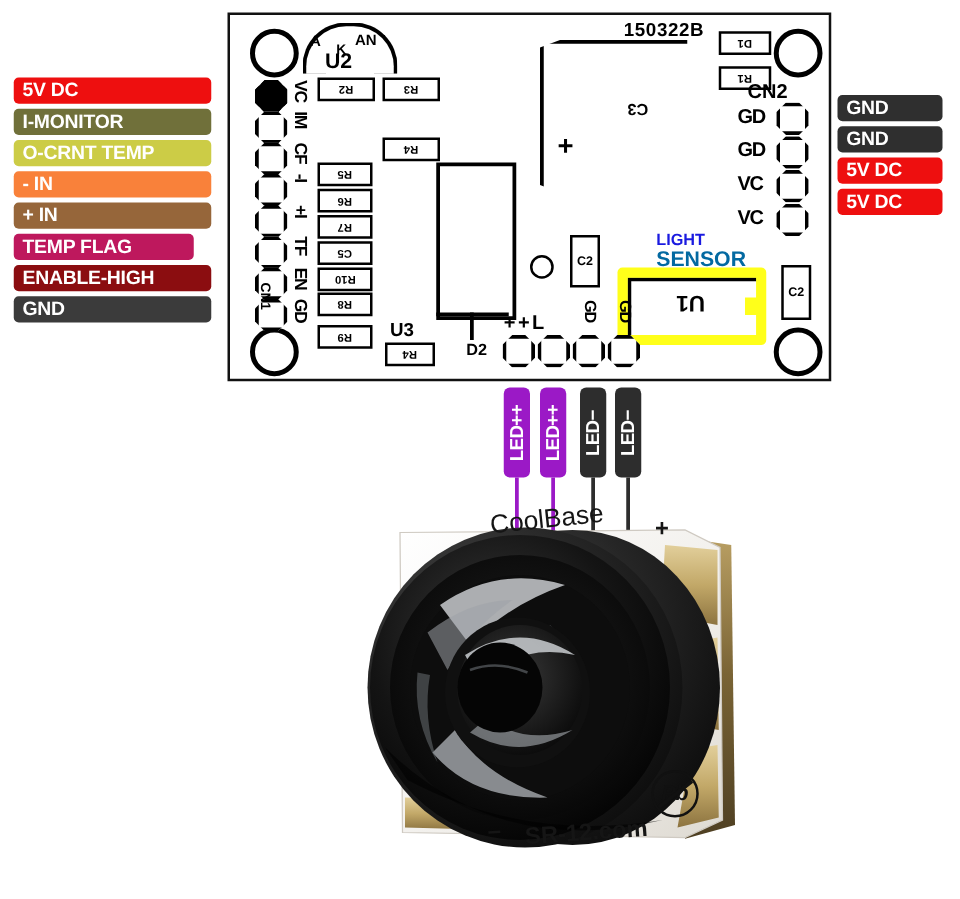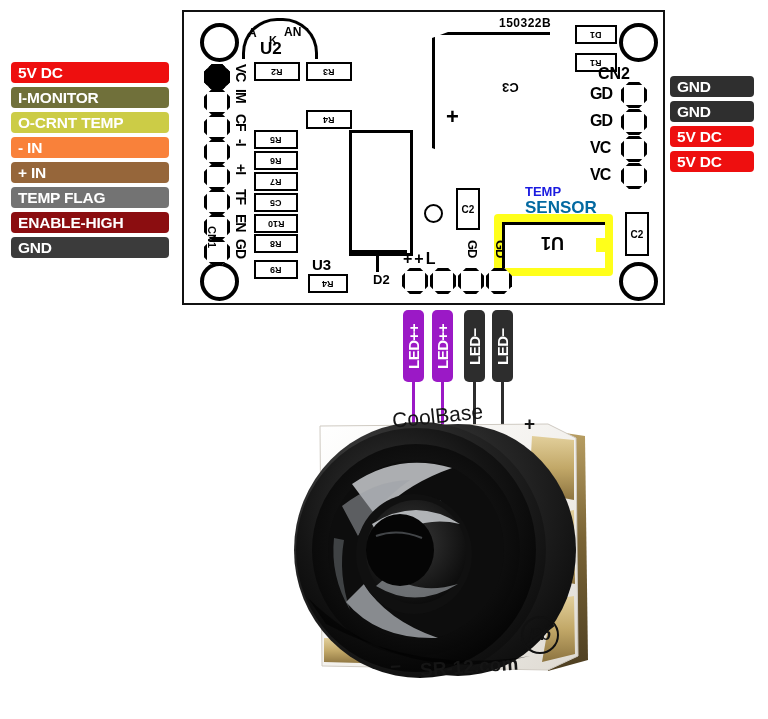--- a/index.html
+++ b/index.html
@@ -74,21 +74,21 @@
 </style>
 </head>
 <body>
 
 <div id="left-labels">
     <div class="sig-label" style="left: 11px; top: 62px; width: 158px; background: rgb(238, 15, 15);">5V DC</div>
     <div class="sig-label" style="left: 11px; top: 87px; width: 158px; background: rgb(112, 112, 58);">I-MONITOR</div>
     <div class="sig-label" style="left: 11px; top: 112px; width: 158px; background: rgb(204, 204, 70);">O-CRNT TEMP</div>
     <div class="sig-label" style="left: 11px; top: 137px; width: 158px; background: rgb(249, 129, 58);">- IN</div>
     <div class="sig-label" style="left: 11px; top: 162px; width: 158px; background: rgb(150, 102, 58);">+ IN</div>
-    <div class="sig-label" style="left: 11px; top: 187px; width: 158px; background: #737373;">TEMP FLAG</div>
+    <div class="sig-label" style="left: 11px; top: 187px; width: 144px; background: #be185d;">TEMP FLAG</div>
     <div class="sig-label" style="left: 11px; top: 212px; width: 158px; background: rgb(139, 13, 16);">ENABLE-HIGH</div>
     <div class="sig-label" style="left: 11px; top: 237px; width: 158px; background: rgb(59, 59, 59);">GND</div>
   </div>
 
 <div id="right-labels">
     <div class="sig-label" style="left: 670px; top: 76px; width: 84px; background: rgb(47, 47, 47);">GND</div>
     <div class="sig-label" style="left: 670px; top: 101px; width: 84px; background: rgb(47, 47, 47);">GND</div>
     <div class="sig-label" style="left: 670px; top: 126px; width: 84px; background: rgb(238, 15, 15);">5V DC</div>
     <div class="sig-label" style="left: 670px; top: 151px; width: 84px; background: rgb(238, 15, 15);">5V DC</div>
   </div>
@@ -162,21 +162,21 @@
       </div>
     </div>
 
   <div class="abs" style="left:165px;top:118px;width:58px;height:120px;border:3px solid #000;background:#fff;"></div>
 
   <div class="abs" style="left:248px;top:20px;width:118px;height:122px;border:3px solid #000;background:#fff;
               clip-path:polygon(0 6px,16px 0,118px 0,118px 108px,104px 122px,16px 122px,0 116px);"></div>
   <div class="silk" style="left:318px;top:68px;font-size:13px;transform:rotate(180deg);">C3</div>
   <div class="silk" style="left:262px;top:92px;font-size:22px;">+</div>
 
-  <div class="silk" style="left:315px;top:4px;font-size:12px;letter-spacing:0.5px;">150322B</div>
+  <div class="silk" style="left:315px;top:4px;font-size:15px;letter-spacing:0.5px;">150322B</div>
 
   <div class="rcomp" style="left:391px;top:13px;width:42px;height:19px;">
     <span class="rot180">D1</span>
   </div>
   <div class="rcomp" style="left:391px;top:41px;width:42px;height:19px;">
     <span class="rot180">R1</span>
   </div>
 
   <div class="silk" style="left:414px;top:53px;font-size:16px;">CN2</div>
   <div id="right-pads">
@@ -194,21 +194,21 @@
 
   <div class="rcomp" style="left:272px;top:176px;width:24px;height:42px;font-size:10px;">
     <span>C2</span>
   </div>
   <div class="abs" style="left:240px;top:192px;width:15px;height:15px;border:2.5px solid #000;border-radius:50%;background:#fff;"></div>
 
   <div class="abs" style="left:310px;top:202px;width:119px;height:62px;background:#ffff1a;border-radius:4px;"></div>
   <div class="abs" style="left:318px;top:210px;width:103px;height:46px;border:3px solid #000;background:#fff;
               clip-path:polygon(0 0,103px 0,103px 16px,94px 16px,94px 30px,103px 30px,103px 46px,0 46px);"></div>
   <div class="silk" style="left:357px;top:220px;font-size:18px;transform:rotate(180deg);">U1</div>
-  <div class="silk" style="left:341px;top:172px;font-size:13px;color:#1a1ae0;">TEMP</div>
+  <div class="silk" style="left:341px;top:172px;font-size:13px;color:#1a1ae0;">LIGHT</div>
   <div class="silk" style="left:341px;top:186px;font-size:17px;color:#0369a1;">SENSOR</div>
 
   <div class="rcomp" style="left:441px;top:200px;width:24px;height:44px;font-size:10px;">
 
     <span>C2</span>
   </div>
 
   <div class="silk" style="left:128px;top:244px;font-size:15px;">U3</div>
   <div class="rcomp" style="left:124px;top:262px;width:40px;height:19px;font-size:9px;">
     <span class="rot180">R4</span>

